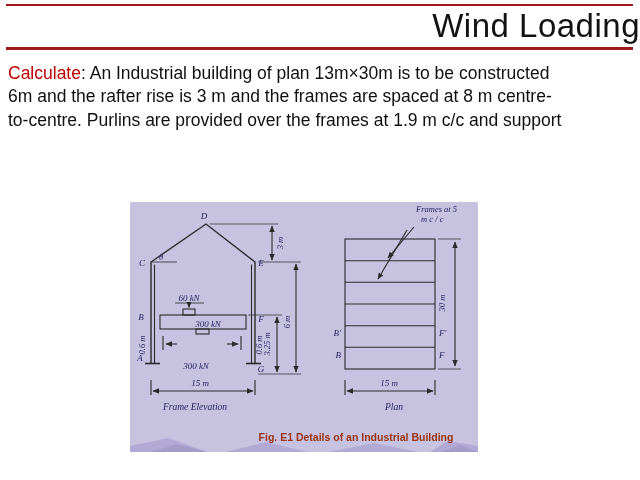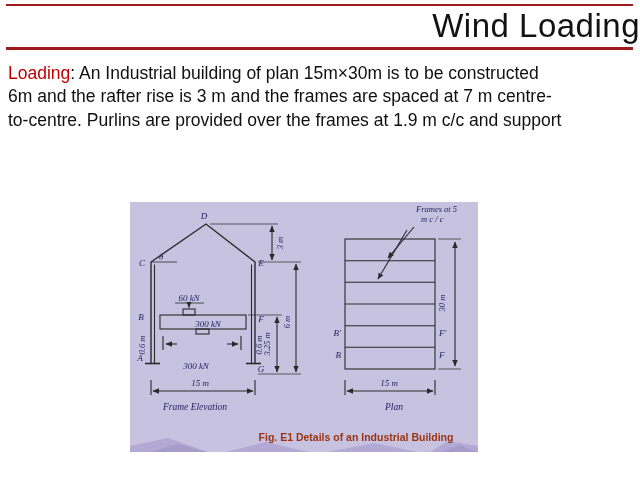--- a/index.html
+++ b/index.html
@@ -23,22 +23,22 @@
 </head>
 <body>
 
 <div class="slide">
 
   <div class="rule rule-top"></div>
   <h1 class="title">Wind Loading</h1>
   <div class="rule rule-under"></div>
 
   <div class="question">
-    <div><span class="qlabel">Loading</span><span>: An Industrial building of plan 15m×30m is to be constructed</span></div>
-    <div>6m and the rafter rise is 3 m and the frames are spaced at 7 m centre-</div>
+    <div><span class="qlabel">Calculate</span><span>: An Industrial building of plan 13m×30m is to be constructed</span></div>
+    <div>6m and the rafter rise is 3 m and the frames are spaced at 8 m centre-</div>
     <div>to-centre. Purlins are provided over the frames at 1.9 m c/c and support</div>
   </div>
 
   <div class="figure">
     <svg width="348" height="250" viewBox="0 0 348 250">
       <defs>
         <marker id="ah" markerWidth="7" markerHeight="7" refX="6" refY="3.5" orient="auto-start-reverse" markerUnits="userSpaceOnUse">
           <path d="M0,0.8 L6.6,3.5 L0,6.2 Z" fill="#2a2a2a"></path>
         </marker>
       </defs>

